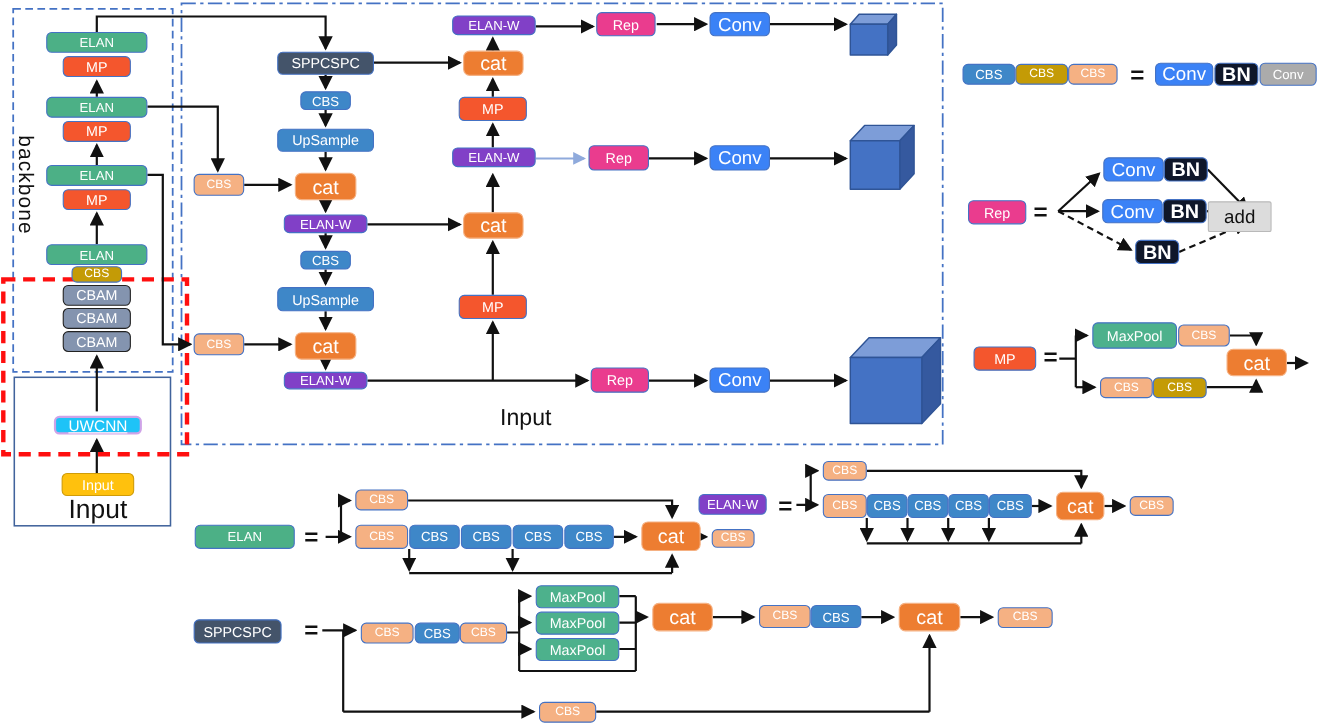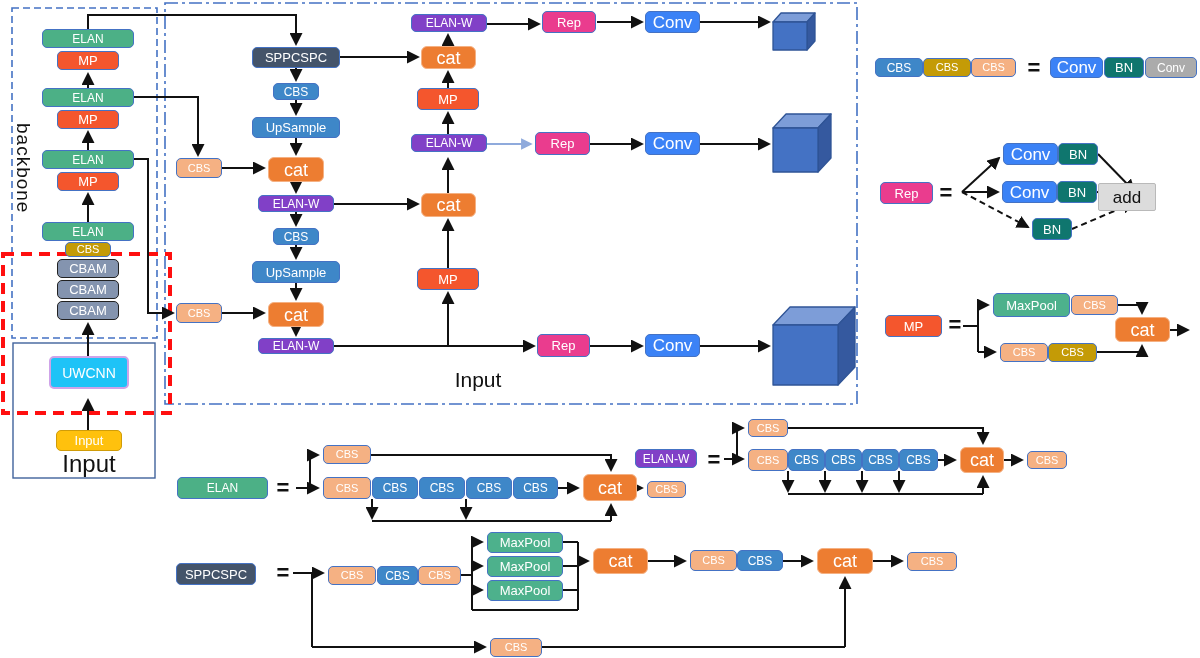--- a/index.html
+++ b/index.html
@@ -15,21 +15,21 @@
   .k-uwcnn{background:#1EC3F7;border:2px solid #CFA3E8;font-size:14px;}
   .k-inputgold{background:#FFC10D;border-color:#D09C08;font-size:13px;}
   .k-sppcspc{background:#44546A;font-size:13px;}
   .k-blue{background:#3E87C8;font-size:12px;}
   .k-upsample{background:#3E87C8;font-size:13px;}
   .k-cat{background:#ED7D31;border-color:#F5B183;border-radius:6px;font-size:18px;}
   .k-elanw{background:#8140C7;font-size:12px;}
   .k-peach{background:#F5B183;font-size:11px;}
   .k-rep{background:#EA3C8E;font-size:13px;}
   .k-conv{background:#3b82f6;font-size:17px;}
-  .k-bn{background:#0f766e;font-size:13px;}
+  .k-bn{background:#0f172a;font-size:18px;font-weight:bold;}
   .k-sliu{background:#ABABAB;font-size:12px;}
   .k-maxpool{background:#4DB18C;font-size:13px;}
   .k-add{background:#DCDCDC;border-color:#B9B9B9;border-radius:2px;color:#111;font-size:17px;}
   .k-equals{background:none;border:none;color:#111;font-size:22px;font-weight:bold;}
   .k-caption-input{background:none;border:none;color:#111;font-size:24px;}
   .k-caption-head{background:none;border:none;color:#111;font-size:21px;}
   .k-caption-vert{background:none;border:none;color:#111;font-size:19px;writing-mode:vertical-rl;letter-spacing:1px;}
 </style>
 </head>
 <body>
@@ -168,21 +168,21 @@
     <div class="node k-mp" style="left: 57px; top: 51px; width: 62px; height: 19px;">MP</div>
     <div class="node k-elan" style="left: 42px; top: 88px; width: 92px; height: 19px;">ELAN</div>
     <div class="node k-mp" style="left: 57px; top: 110px; width: 62px; height: 19px;">MP</div>
     <div class="node k-elan" style="left: 42px; top: 150px; width: 92px; height: 19px;">ELAN</div>
     <div class="node k-mp" style="left: 57px; top: 172px; width: 62px; height: 19px;">MP</div>
     <div class="node k-elan" style="left: 42px; top: 222px; width: 92px; height: 19px;">ELAN</div>
     <div class="node k-gold" style="left: 65px; top: 242px; width: 46px; height: 15px;">CBS</div>
     <div class="node k-cbam" style="left: 57px; top: 259px; width: 62px; height: 19px;">CBAM</div>
     <div class="node k-cbam" style="left: 57px; top: 280px; width: 62px; height: 19px;">CBAM</div>
     <div class="node k-cbam" style="left: 57px; top: 301px; width: 62px; height: 19px;">CBAM</div>
-    <div class="node k-uwcnn" style="left: 49px; top: 356px; width: 80px; height: 33px;">UWCNN</div>
+    <div class="node k-uwcnn" style="left: 49px; top: 378px; width: 80px; height: 17px; text-decoration: underline;">UWCNN</div>
     <div class="node k-inputgold" style="left: 56px; top: 430px; width: 66px; height: 21px;">Input</div>
     <div class="node k-caption-input" style="left: 40px; top: 449px; width: 98px; height: 30px;">Input</div>
     <div class="node k-caption-vert" style="left: 10px; top: 116px; width: 26px; height: 104px;">backbone</div>
     <div class="node k-sppcspc" style="left: 252px; top: 47px; width: 88px; height: 21px;">SPPCSPC</div>
     <div class="node k-blue" style="left: 273px; top: 83px; width: 46px; height: 17px;">CBS</div>
     <div class="node k-upsample" style="left: 252px; top: 117px; width: 88px; height: 21px;">UpSample</div>
     <div class="node k-cat" style="left: 268px; top: 157px; width: 56px; height: 25px;">cat</div>
     <div class="node k-elanw" style="left: 258px; top: 195px; width: 76px; height: 17px;">ELAN-W</div>
     <div class="node k-blue" style="left: 273px; top: 228px; width: 46px; height: 17px;">CBS</div>
     <div class="node k-upsample" style="left: 252px; top: 261px; width: 88px; height: 22px;">UpSample</div>

